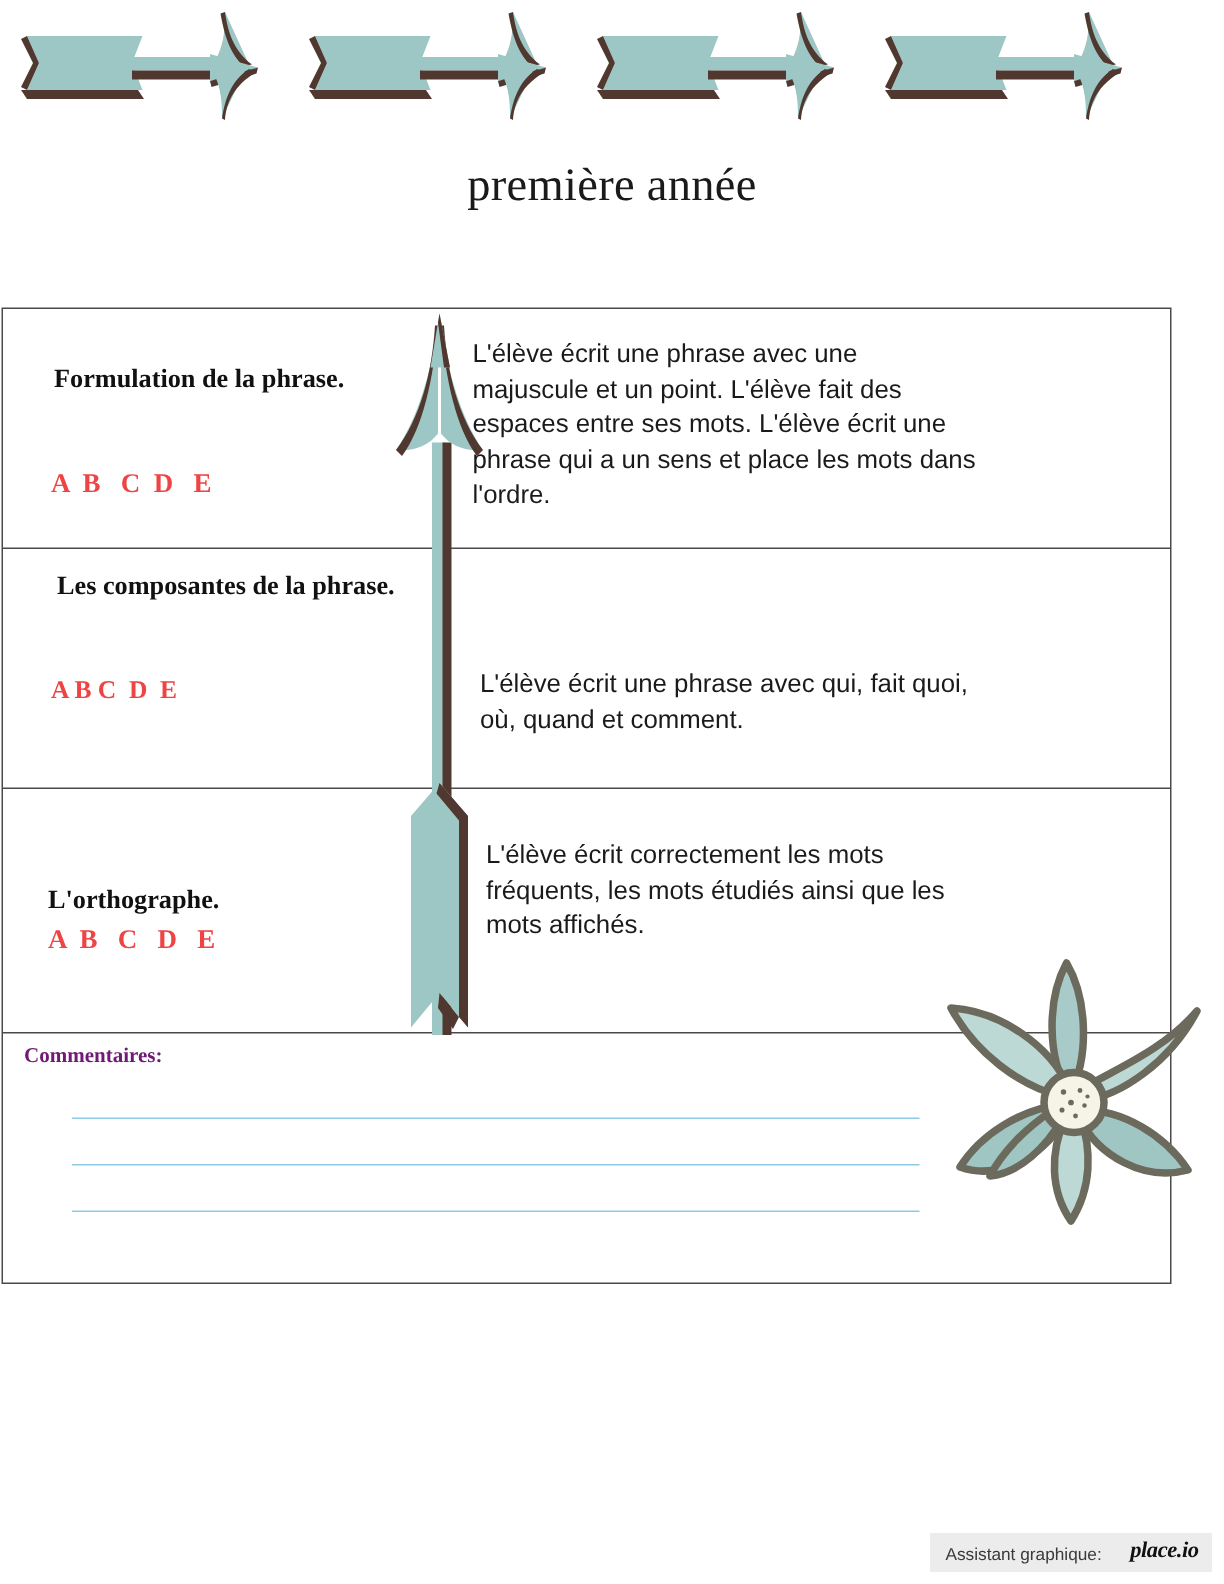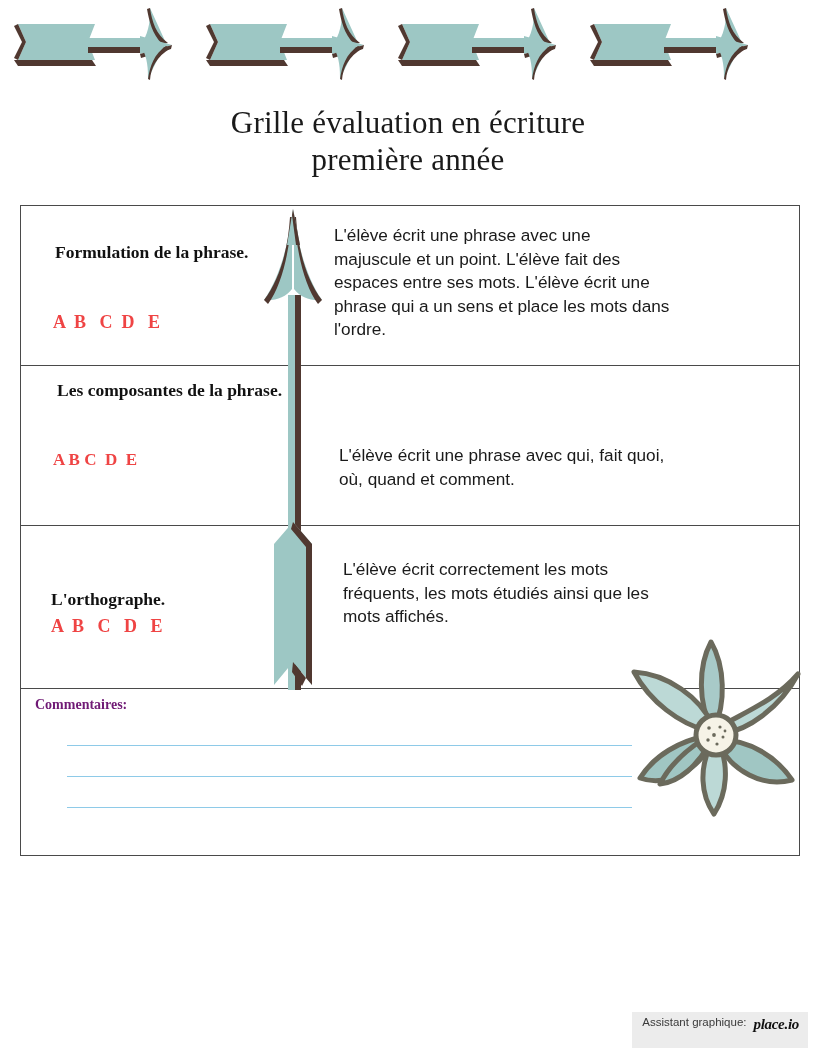--- a/index.html
+++ b/index.html
@@ -25,21 +25,21 @@
     font-family:"Liberation Serif", serif;
     font-size:31px;
     color:#1a1a1a;
     line-height:37px;
     letter-spacing:0.2px;
     font-weight:400;
   }
 
   
   .grid{
-    position:absolute;left:20px;top:205px;
+    position:absolute;left:1px;top:205px;
     width:780px;height:651px;
     border:1.6px solid #4a4a4a;
     box-sizing:border-box;
     background:transparent;
   }
   .row{
     position:absolute;left:0;width:100%;
     box-sizing:border-box;
     border-bottom:1.6px solid #4a4a4a;
   }
@@ -108,22 +108,22 @@
   .v-arrow{position:absolute;left:256px;top:205px;width:80px;height:485px;pointer-events:none;}
   .v-ribbon{position:absolute;left:256px;top:520px;width:80px;height:170px;pointer-events:none;}
 
   
   .flower{position:absolute;left:628px;top:636px;width:176px;height:182px;pointer-events:none;}
 
   
   .badge{
     position:absolute;right:8px;bottom:8px;
     background:#ececec;
-    padding:4px 9px 15px 10px;
-    display:flex;align-items:flex-start;gap:7px;
+    padding:4px 9px 5px 10px;
+    display:flex;align-items:flex-end;gap:19px;
   }
   .badge-label{
     font-family:"Liberation Sans", sans-serif;
     font-size:11.5px;color:#3a3a3a;
   }
   .badge-brand{
     font-family:"Liberation Serif", serif;
     font-style:italic;font-weight:bold;
     font-size:15px;color:#111;
     letter-spacing:-0.3px;
@@ -158,21 +158,20 @@
         </g>
       </defs>
       <use href="#arrowGlyph" x="0" y="0"></use>
       <use href="#arrowGlyph" x="192" y="0"></use>
       <use href="#arrowGlyph" x="384" y="0"></use>
       <use href="#arrowGlyph" x="576" y="0"></use>
     </svg>
   </div>
 
   <div class="title-wrap">
-    <div class="title-line">Grille évaluation en écriture</div>
     <div class="title-line">première année</div>
   </div>
 
   <div class="grid">
 
     <div class="row r1">
       <div class="crit">
         <div class="crit-title">Formulation de la
 phrase.</div>
         <div class="crit-letters">A  B   C  D   E</div>

